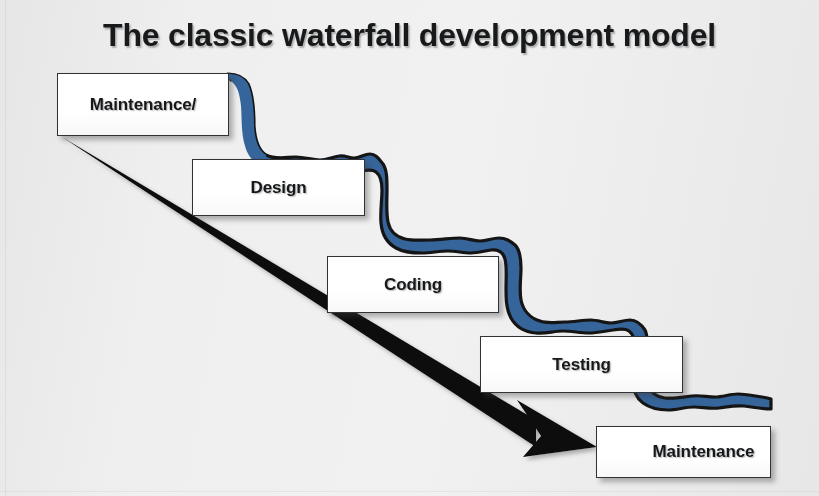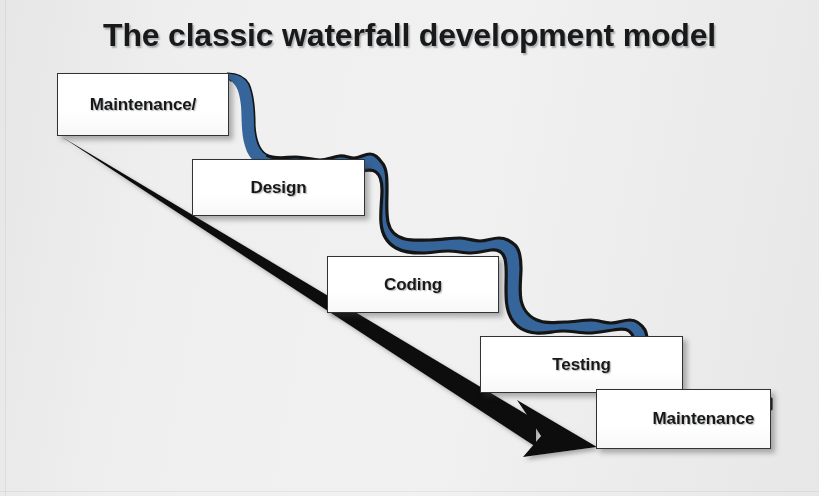--- a/index.html
+++ b/index.html
@@ -83,21 +83,21 @@
     line-height: 1.28;
     letter-spacing: -0.1px;
     text-shadow: 1.2px 1.2px 1.2px rgba(140,140,140,0.6);
   }
   .stage-label .l2 { display: block; }
 
   #box-requirements { left: 57px;  top: 73px;  width: 172px; height: 63px;  }
   #box-design       { left: 192px; top: 159px; width: 173px; height: 57px; align-items: center;  }
   #box-coding       { left: 327px; top: 256px; width: 172px; height: 57px; text-align: center;  }
   #box-testing      { left: 462px; top: 336px; width: 203px; height: 57px; margin-left: 18px;  }
-  #box-maintenance  { left: 596px; top: 389px; width: 175px; height: 60px; padding-left: 40px;  }
+  #box-maintenance  { left: 596px; top: 426px; width: 175px; height: 52px; padding-left: 40px;  }
 </style>
 </head>
 <body>
 
 <div id="canvas">
 
   <div id="title">The classic waterfall development model</div>
 
   <svg class="layer" id="water-layer" viewBox="0 0 819 496" xmlns="http://www.w3.org/2000/svg">
     <path d="

